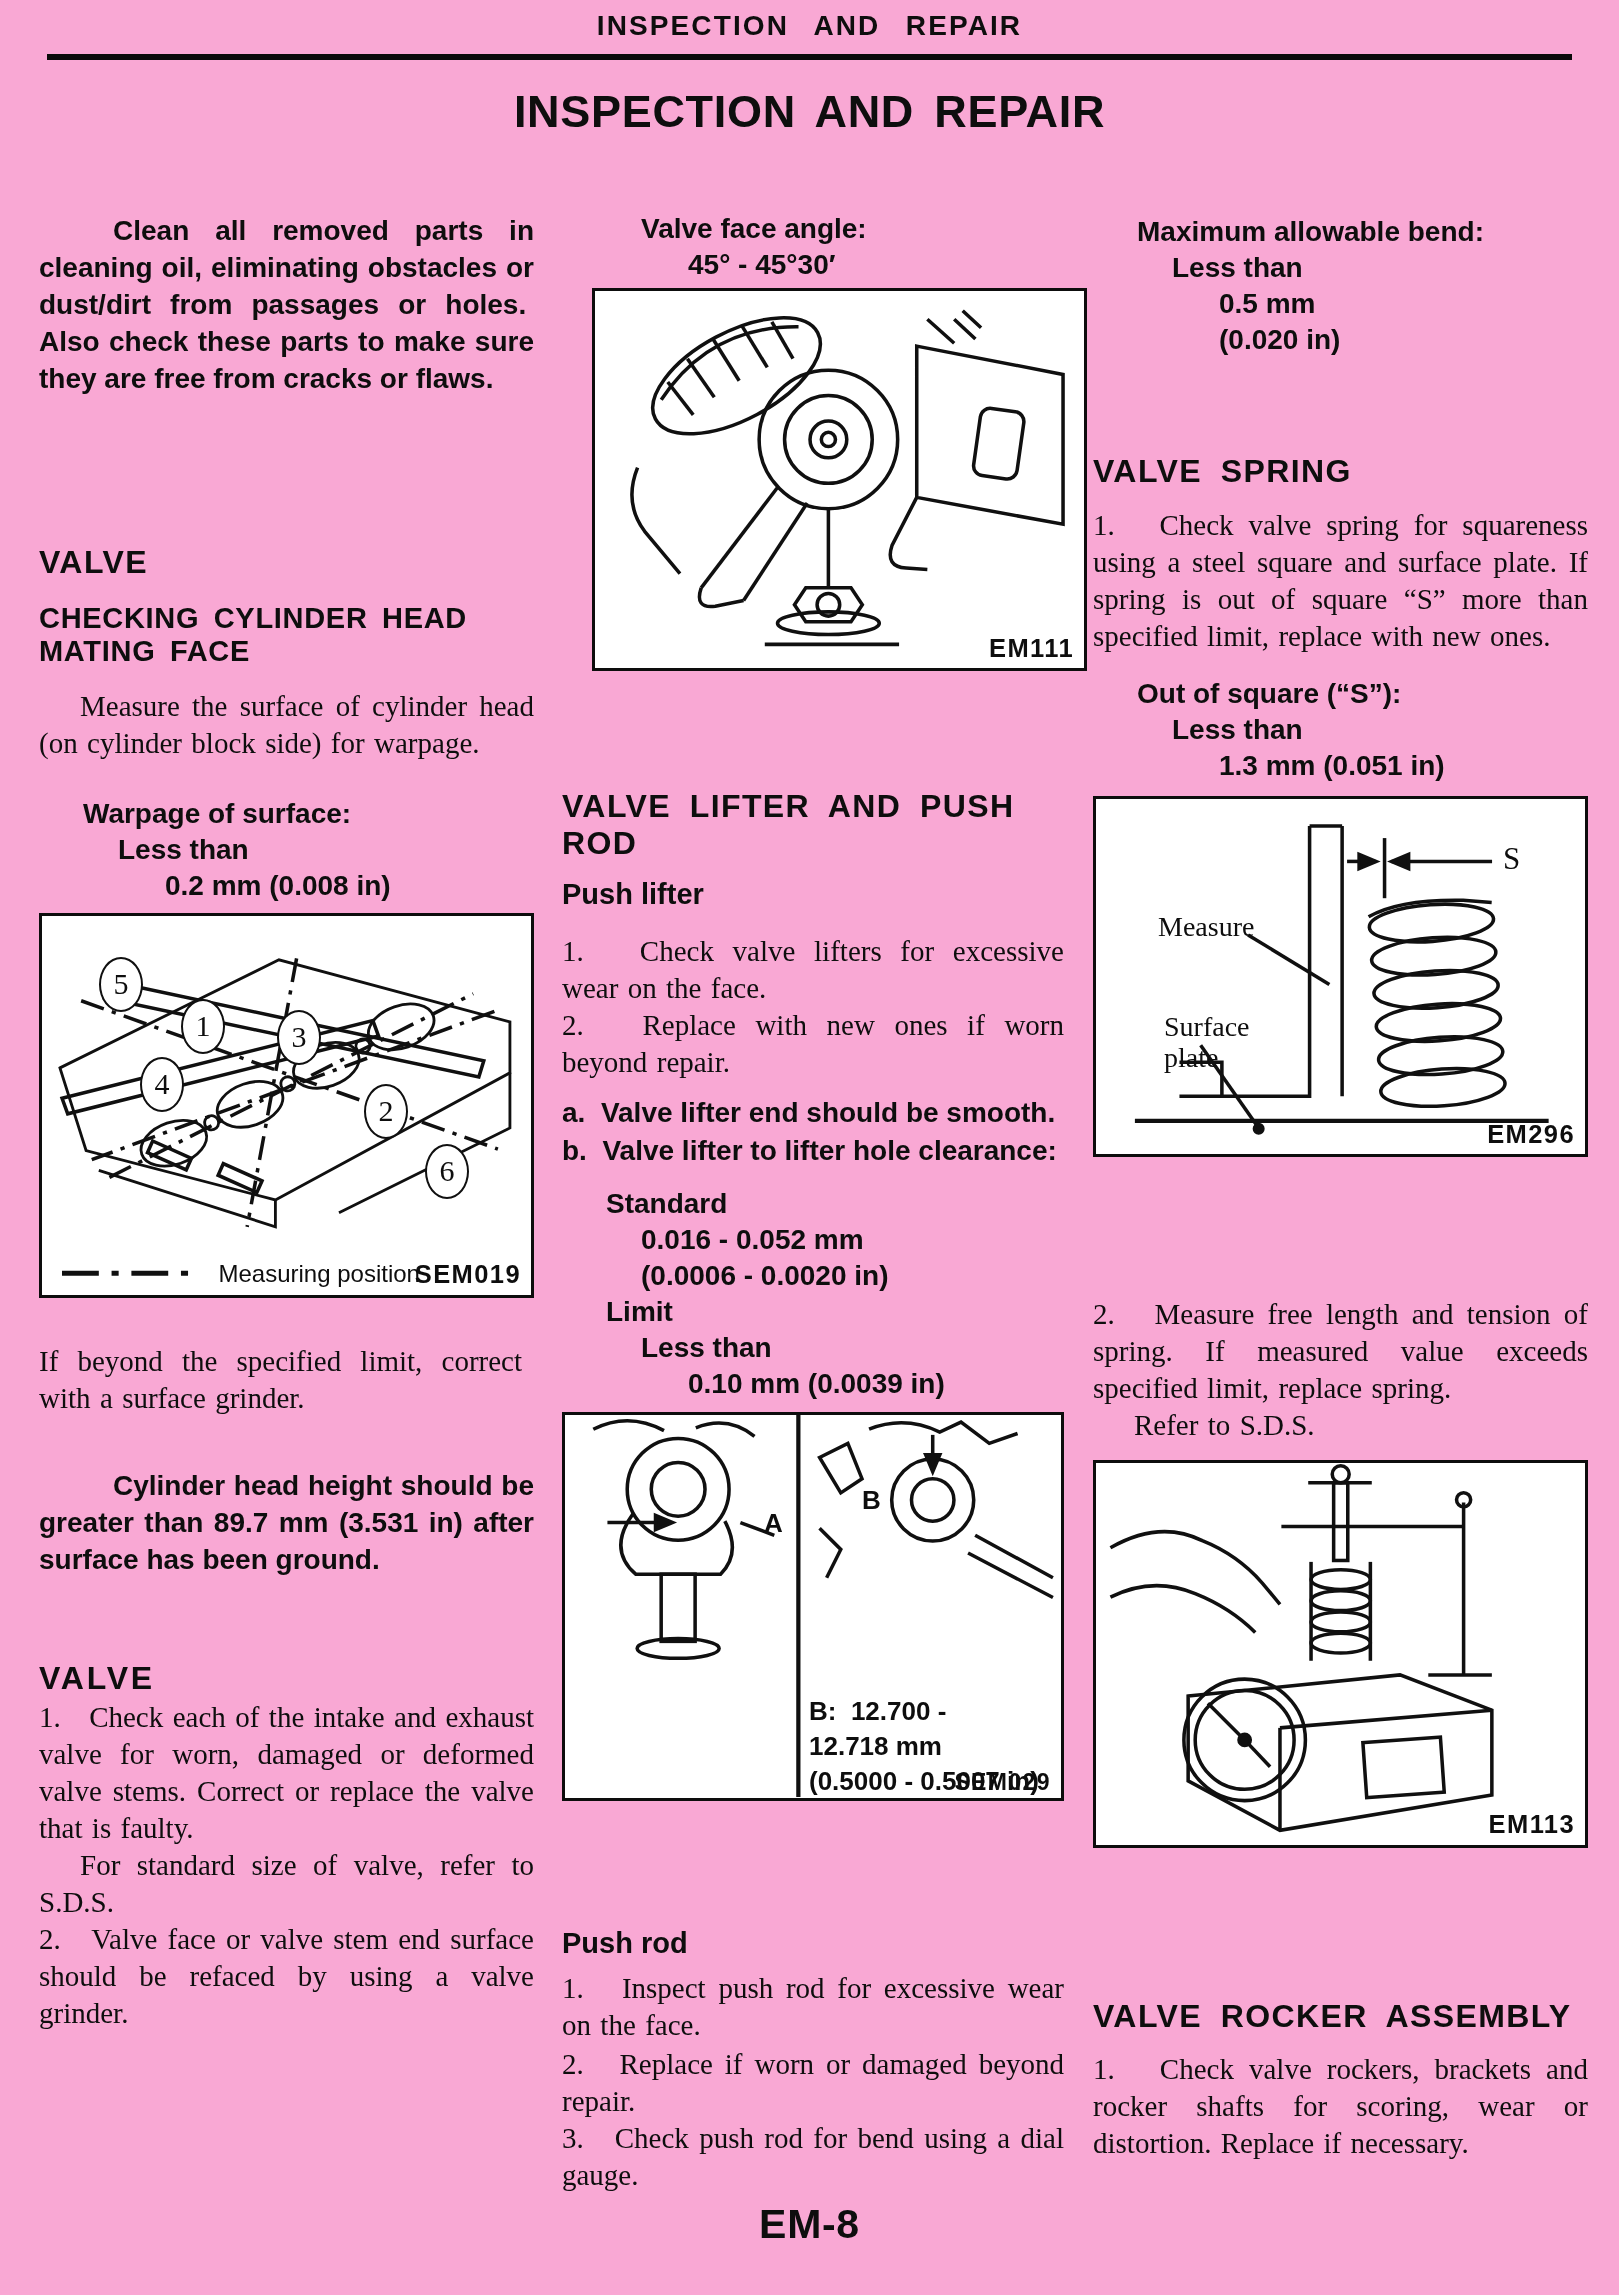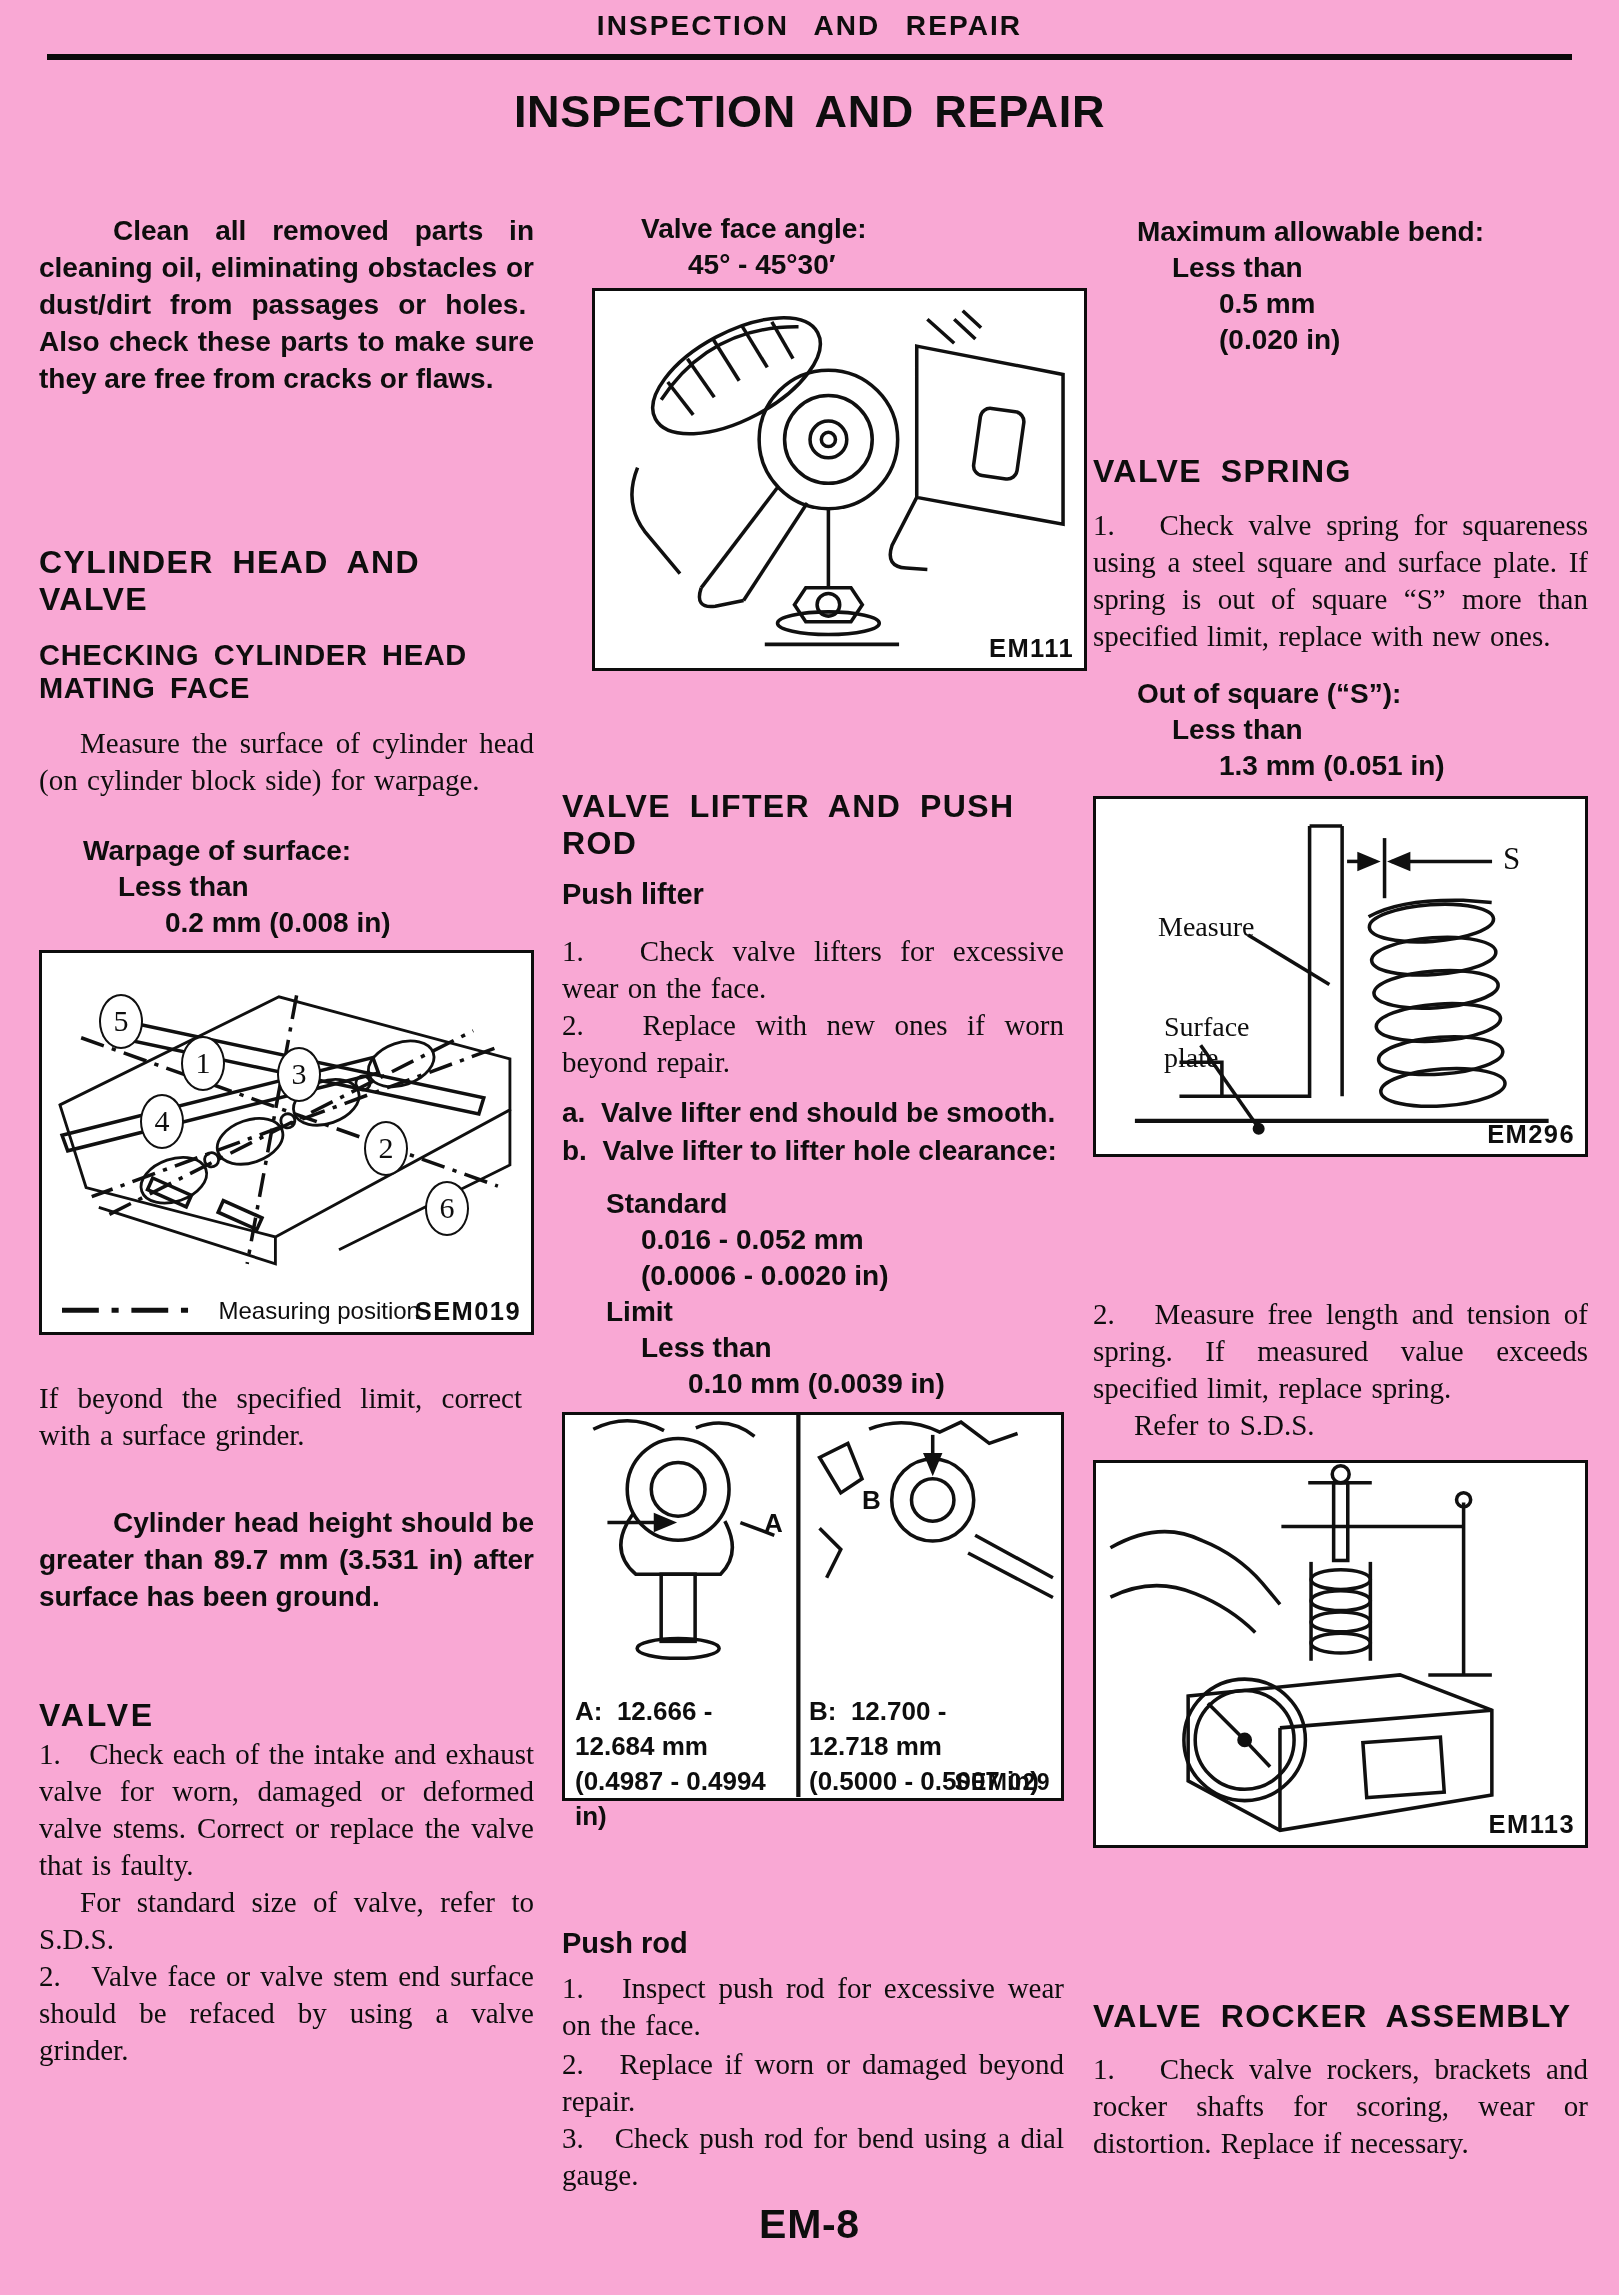--- a/index.html
+++ b/index.html
@@ -100,21 +100,20 @@
 
   <div class="runhead">INSPECTION AND REPAIR</div>
   <div class="rule"></div>
   <div class="title">INSPECTION AND REPAIR</div>
 
   <div class="col col-left">
 
     <p class="sans-p indent-lg" style="margin:14px 0 0 0;">Clean all removed parts in cleaning oil, eliminating obstacles or dust/dirt from passages or holes.&nbsp; Also check these parts to make sure they are free from cracks or flaws.</p>
 
     <div class="h-major" style="margin-top:147px;">
-      <div>CYLINDER HEAD AND</div>
       <div>VALVE</div>
     </div>
 
     <div class="h-sub" style="margin-top:21px;">
       <div>CHECKING CYLINDER HEAD</div>
       <div>MATING FACE</div>
     </div>
 
     <p class="serif-p indent" style="margin:20px 0 0 0;">Measure the surface of cylinder head (on cylinder block side) for warpage.</p>
 
@@ -253,25 +252,20 @@
         <path d="M430,20 Q480,0 530,24 L560,10 L600,40 L640,26"></path>
         <circle cx="520" cy="120" r="58"></circle>
         <circle cx="520" cy="120" r="30"></circle>
         <line x1="520" y1="28" x2="520" y2="56"></line>
         <polygon points="510,56 520,80 530,56" fill="#101010"></polygon>
         <path d="M580,170 L690,230 M570,195 L690,258"></path>
         <path d="M360,160 L390,190 L370,230"></path>
       </svg>
       <div class="fig-label-sans" style="left:199px; top:91px;">A</div>
       <div class="fig-label-sans" style="left:297px; top:68px;">B</div>
-      <div class="fig-label-sans" style="left:10px; top:279px; width:219px;">
-        <div>A:&nbsp; 12.666 -</div>
-        <div>12.684 mm</div>
-        <div>(0.4987 - 0.4994 in)</div>
-      </div>
       <div class="fig-label-sans" style="left:244px; top:279px; width:248px;">
         <div>B:&nbsp; 12.700 -</div>
         <div>12.718 mm</div>
         <div>(0.5000 - 0.5007 in)</div>
       </div>
       <div class="fig-code" style="font-size:23px; bottom:1.4px;">SEM029</div>
     </div>
 
     <div class="b-sub" style="margin-top:124px;">Push rod</div>
 

